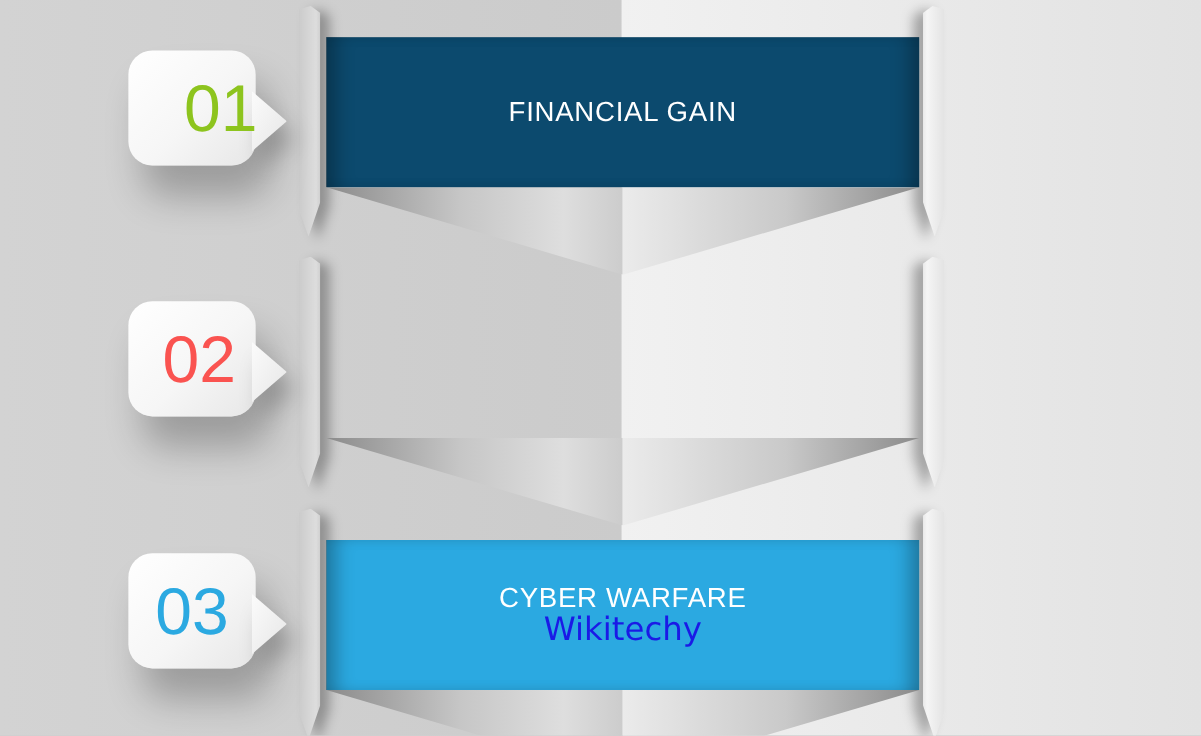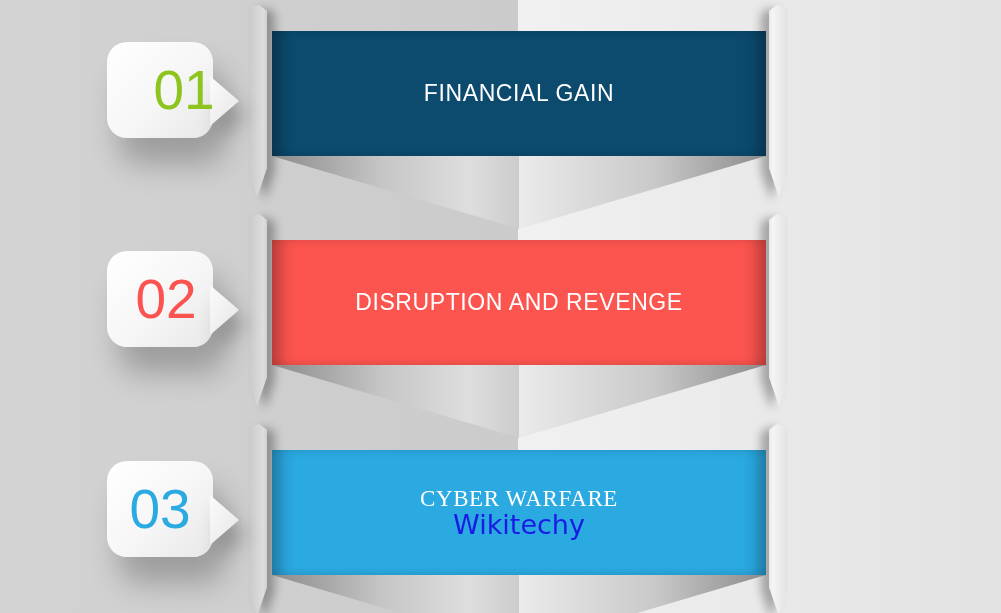--- a/index.html
+++ b/index.html
@@ -75,36 +75,33 @@
       <div class="badge-tail"></div>
       <span class="badge-number" style="color: rgb(141, 196, 30); margin-left: 48px;">01</span>
     </div>
   </div>
 
   <div class="section s2">
     <div class="strip strip-left"></div>
     <div class="strip strip-right"></div>
     <div class="fold fold-left"></div>
     <div class="fold fold-right"></div>
-    <div class="banner" style="background-color: rgb(252, 84, 79);">
-      <span class="banner-label" style="color: rgb(255, 255, 255);">DISRUPTION AND REVENGE</span>
-    </div>
     <div class="badge">
       <div class="badge-tail"></div>
       <span class="badge-number" style="color: rgb(250, 83, 80); padding-left: 12px;">02</span>
     </div>
   </div>
 
   <div class="section s3">
     <div class="strip strip-left"></div>
     <div class="strip strip-right"></div>
     <div class="fold fold-left"></div>
     <div class="fold fold-right"></div>
     <div class="banner" style="background-color: rgb(43, 169, 225);">
-      <span class="banner-label" style="color: rgb(255, 255, 255); font-family: Liberation Serif, serif;">CYBER WARFARE</span>
+      <span class="banner-label" style="color: rgb(255, 255, 255);">CYBER WARFARE</span>
       <span class="banner-sublabel" style="color: rgb(26, 26, 230);">Wikitechy</span>
     </div>
     <div class="badge">
       <div class="badge-tail"></div>
       <span class="badge-number" style="color: rgb(43, 169, 225); text-align: center;">03</span>
     </div>
   </div>
 </div>
 
 </body></html>

